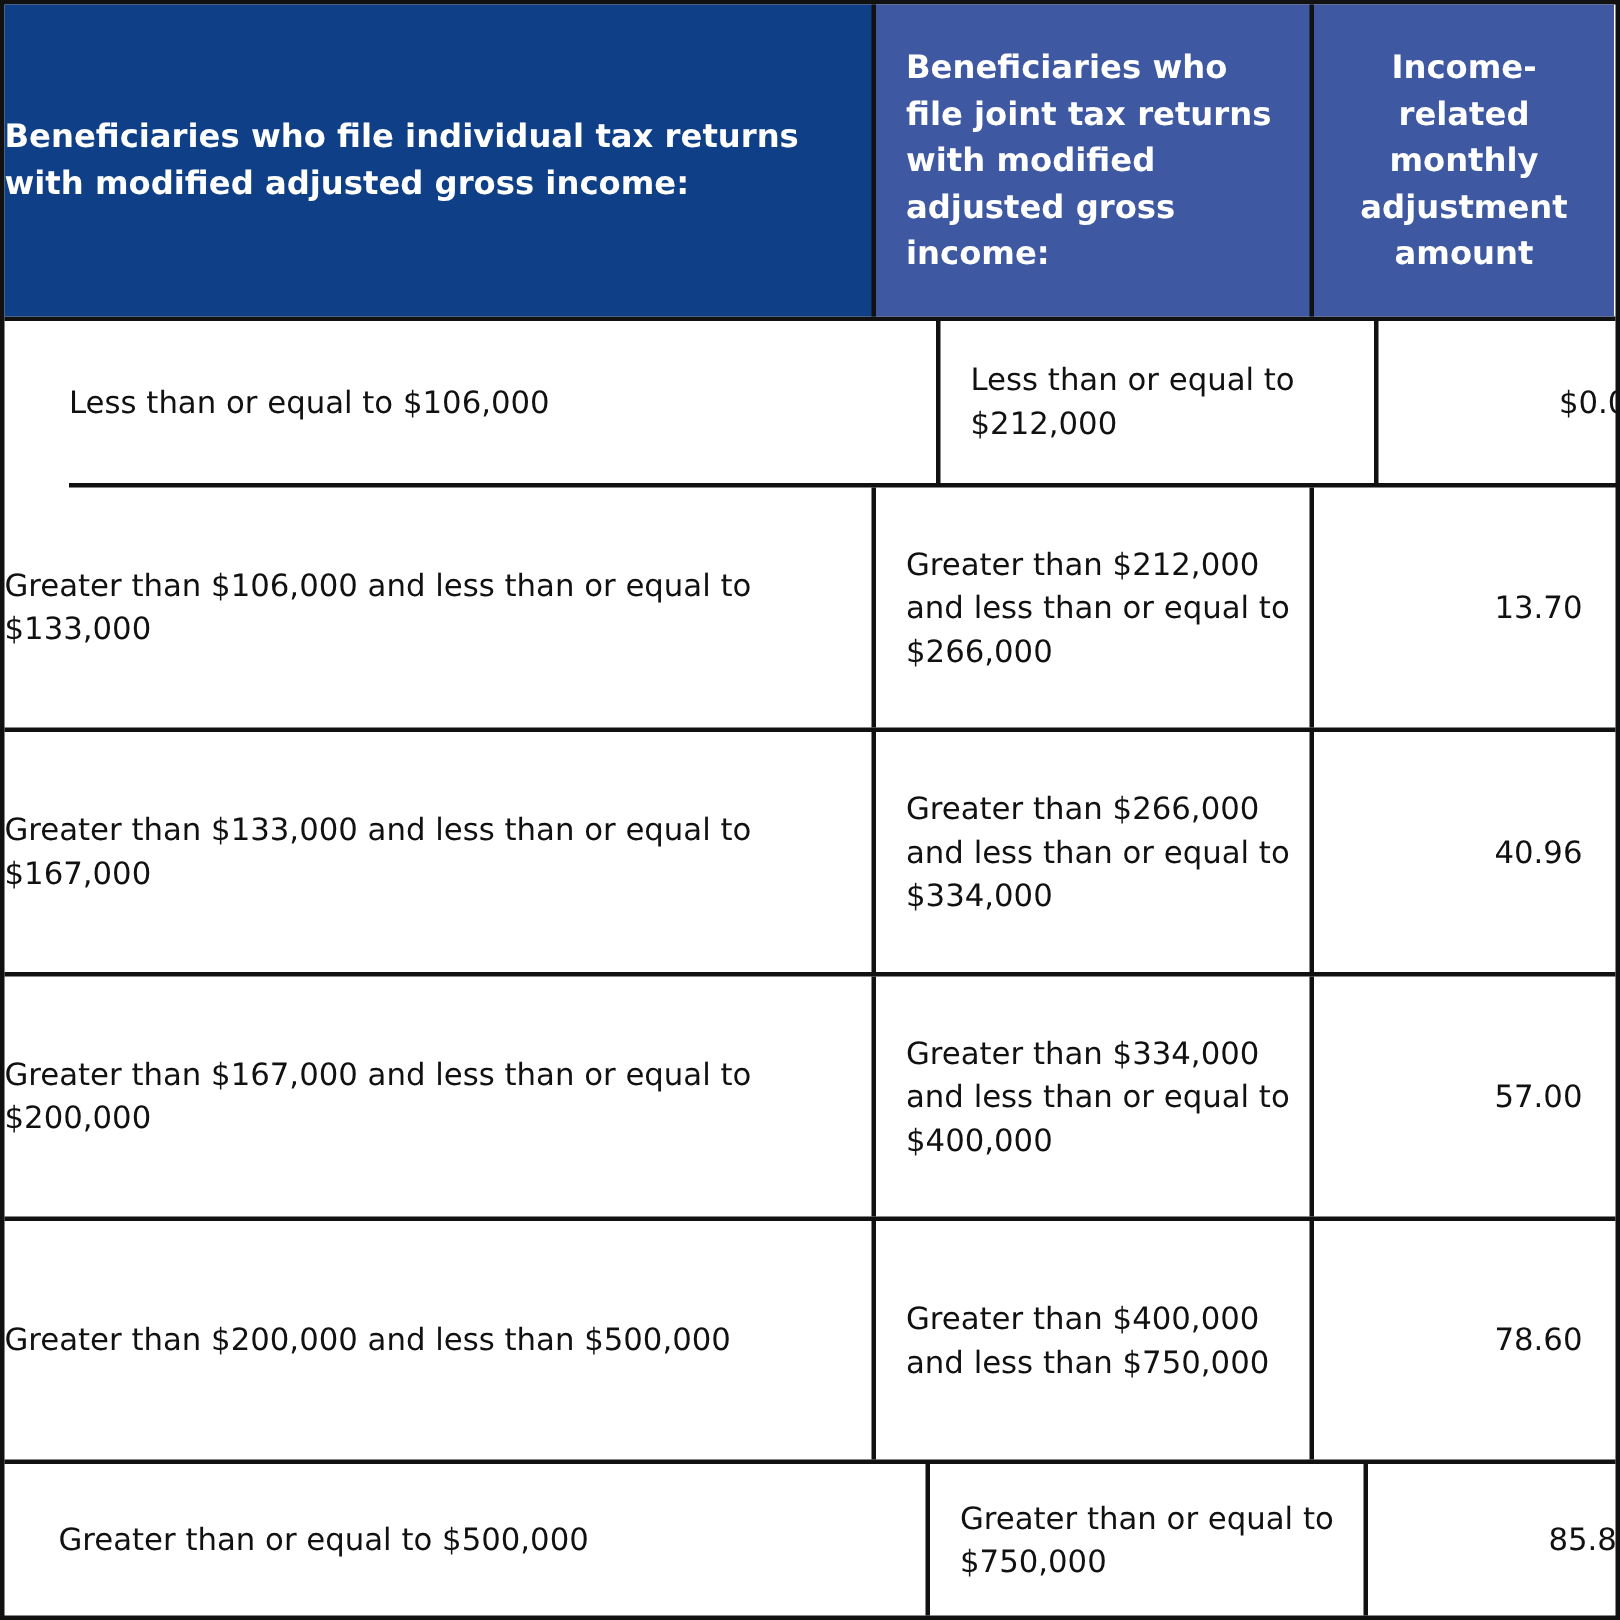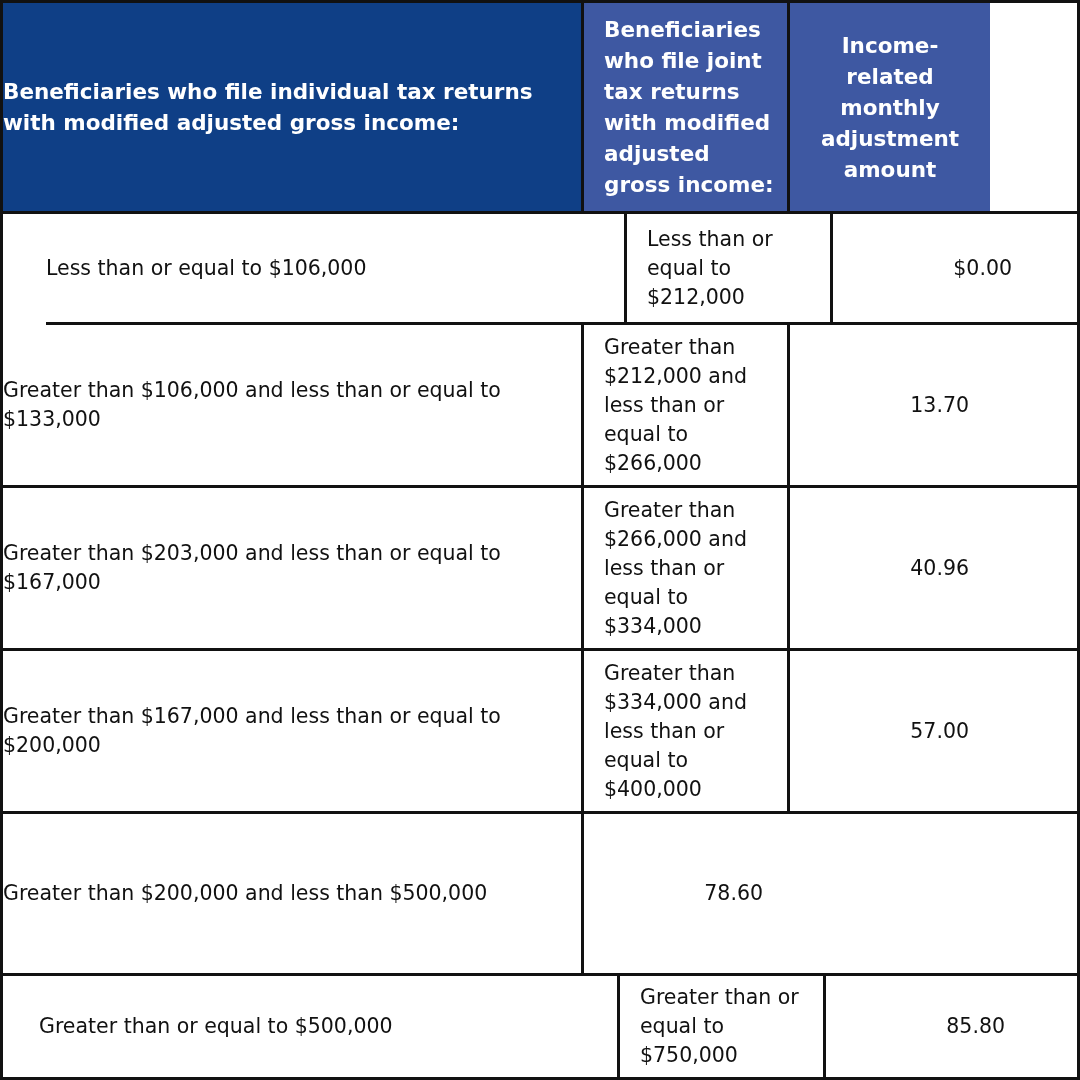--- a/index.html
+++ b/index.html
@@ -3,21 +3,21 @@
   <meta charset="utf-8">
   <style>
     html, body { margin: 0; padding: 0; background: #ffffff; }
     body { width: 1080px; height: 1080px; overflow: hidden; font-family: "DejaVu Sans", sans-serif; }
     .tbl { position: absolute; left: 0; top: 0; width: 1080px; height: 1080px; box-sizing: border-box; border: 3px solid #111; }
     .row { position: absolute; left: 0; width: 1074px; display: flex; border-bottom: 3px solid #111; box-sizing: border-box; }
     .row:last-child { border-bottom: none; margin-left: 36px; }
     .cell { box-sizing: border-box; display: flex; align-items: center; border-right: 3px solid #111; height: 100%; }
     .cell:last-child { border-right: none; }
     .c1 { width: 581px; padding-right: 16px; }
-    .c2 { width: 206px; padding-left: 20px; padding-right: 12px; }
+    .c2 { width: 292px; padding-left: 20px; padding-right: 12px; }
     .c3 { width: 200px; padding-right: 21px; justify-content: flex-end; }
     .hdr .cell { color: #ffffff; font-weight: bold; font-size: 21.5px; line-height: 31px; }
     .hdr .c1 { background: #0f3f86; }
     .hdr .c2 { background: #3e58a2; }
     .hdr .c3 { background: #3e58a2; justify-content: center; text-align: center; padding: 0 22px; }
     .body .cell { color: #111; font-size: 20.5px; line-height: 29px; }
     .body .c3 { text-align: right; }
   </style>
 </head>
 <body>
@@ -32,31 +32,32 @@
     <div class="cell c1">Less than or equal to $106,000</div>
     <div class="cell c2">Less than or equal to $212,000</div>
     <div class="cell c3">$0.00</div>
   </div>
   <div class="row body" style="top:322px;height:163px;">
     <div class="cell c1">Greater than $106,000 and less than or equal to $133,000</div>
     <div class="cell c2">Greater than $212,000 and less than or equal to $266,000</div>
     <div class="cell c3">13.70</div>
   </div>
   <div class="row body" style="top:485px;height:163px;">
-    <div class="cell c1">Greater than $203,000 and less than or equal to $167,000</div>
+    <div class="cell c1">Greater than $133,000 and less than or equal to $167,000</div>
     <div class="cell c2">Greater than $266,000 and less than or equal to $334,000</div>
     <div class="cell c3">40.96</div>
   </div>
   <div class="row body" style="top:648px;height:163px;">
     <div class="cell c1">Greater than $167,000 and less than or equal to $200,000</div>
     <div class="cell c2">Greater than $334,000 and less than or equal to $400,000</div>
     <div class="cell c3">57.00</div>
   </div>
   <div class="row body" style="top:811px;height:162px;">
     <div class="cell c1">Greater than $200,000 and less than $500,000</div>
+    <div class="cell c2">Greater than $400,000 and less than $750,000</div>
     <div class="cell c3">78.60</div>
   </div>
   <div class="row body" style="top:973px;height:101px;">
     <div class="cell c1">Greater than or equal to $500,000</div>
     <div class="cell c2">Greater than or equal to $750,000</div>
     <div class="cell c3">85.80</div>
   </div>
 </div>
 
 </body></html>

